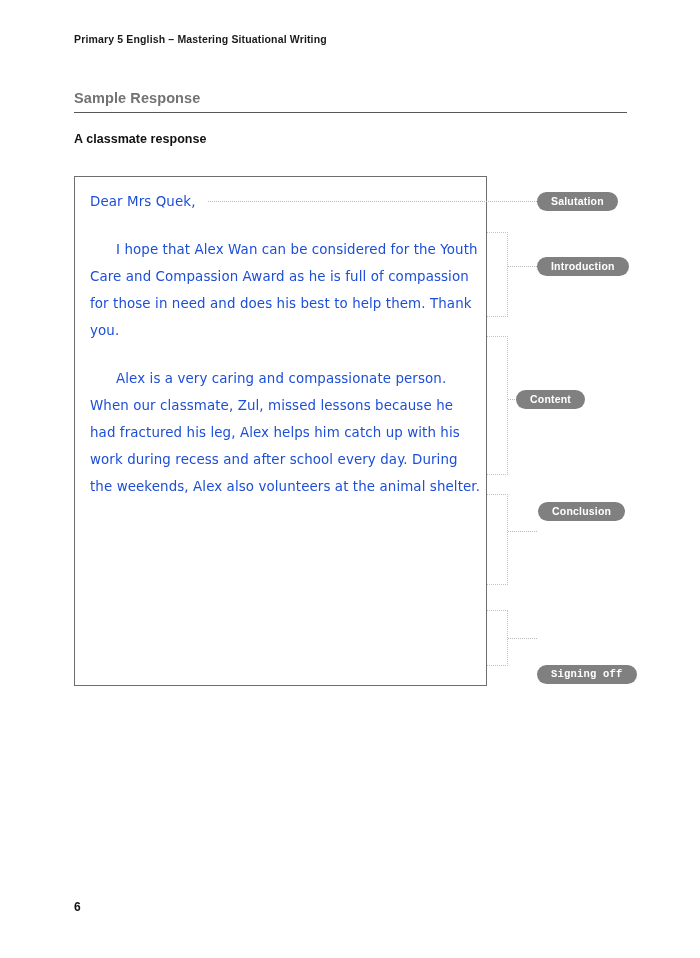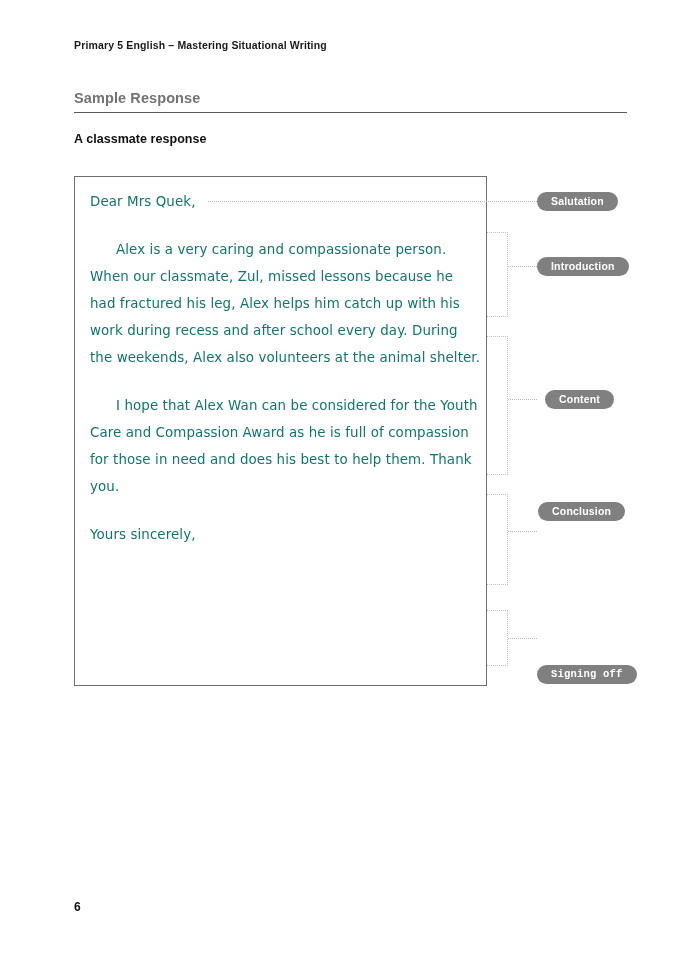--- a/index.html
+++ b/index.html
@@ -19,21 +19,21 @@
   .page {
     position: absolute;
     inset: 0;
     background: #ffffff;
   }
 
   
   .running-header {
     position: absolute;
     left: 74px;
-    top: 39px;
+    top: 33px;
     font-size: 10.5px;
     font-weight: bold;
     letter-spacing: 0.15px;
     color: #1a1a1a;
     white-space: nowrap;
   }
 
   
   .section-heading {
     position: absolute;
@@ -78,21 +78,21 @@
   }
 
   .letter-text {
     position: absolute;
     left: 90px;
     top: 188px;
     width: 392px;
     font-family: "DejaVu Sans", sans-serif;
     font-size: 13.4px;
     line-height: 27px;
-    color: #0f766e;
+    color: #1d4ed8;
     letter-spacing: 0.1px;
   }
   .letter-text p {
     margin: 0;
   }
   .l-salutation { margin-bottom: 21px !important; }
   .l-para { text-indent: 26px; margin-bottom: 21px !important; }
   .l-closing { margin-bottom: 0 !important; }
   .l-signature { margin-top: 12px !important; }
 
@@ -150,44 +150,43 @@
 
   <div class="section-heading">Sample Response</div>
   <div class="heading-rule"></div>
 
   <div class="sub-heading">A classmate response</div>
 
   <div class="letter-box"></div>
 
   <div class="letter-text">
     <p class="l-salutation">Dear Mrs Quek,</p>
+    <p class="l-para">I hope that Alex Wan can be considered for the Youth Care and Compassion Award as he is full of compassion for those in need and does his best to help them. Thank you.</p>
     <p class="l-para">Alex is a very caring and compassionate person. When our classmate, Zul, missed lessons because he had fractured his leg, Alex helps him catch up with his work during recess and after school every day. During the weekends, Alex also volunteers at the animal shelter.</p>
-    <p class="l-para">I hope that Alex Wan can be considered for the Youth Care and Compassion Award as he is full of compassion for those in need and does his best to help them. Thank you.</p>
-    <p class="l-closing">Yours sincerely,</p>
   </div>
 
   <div class="conn-line" style="left:208px; top:201px; width:329px;"></div>
 
   <div class="bracket" style="left:487px; top:232px; width:21px; height:85px;"></div>
   <div class="bracket-stem" style="left:508px; top:266px; width:29px;"></div>
 
   <div class="bracket" style="left:487px; top:336px; width:21px; height:139px;"></div>
   <div class="bracket-stem" style="left:508px; top:399px; width:29px;"></div>
 
   <div class="bracket" style="left:487px; top:494px; width:21px; height:91px;"></div>
   <div class="bracket-stem" style="left:508px; top:531px; width:29px;"></div>
 
   <div class="bracket" style="left:487px; top:610px; width:21px; height:56px;"></div>
   <div class="bracket-stem" style="left:508px; top:638px; width:29px;"></div>
 
   <div class="badge" style="left:537px; top:192px;">Salutation</div>
 
   <div class="badge" style="left:537px; top:257px;">Introduction</div>
 
-  <div class="badge" style="left:545px; top:390px;">Content</div>
+  <div class="badge" style="left:516px; top:390px;">Content</div>
 
   <div class="badge" style="left:538px; top:502px;">Conclusion</div>
 
   <div class="badge" style="left:537px; top:665px;font-family:Liberation Mono, monospace;">Signing off</div>
 
   <div class="page-number">6</div>
 
 </div>
 
 </body></html>

